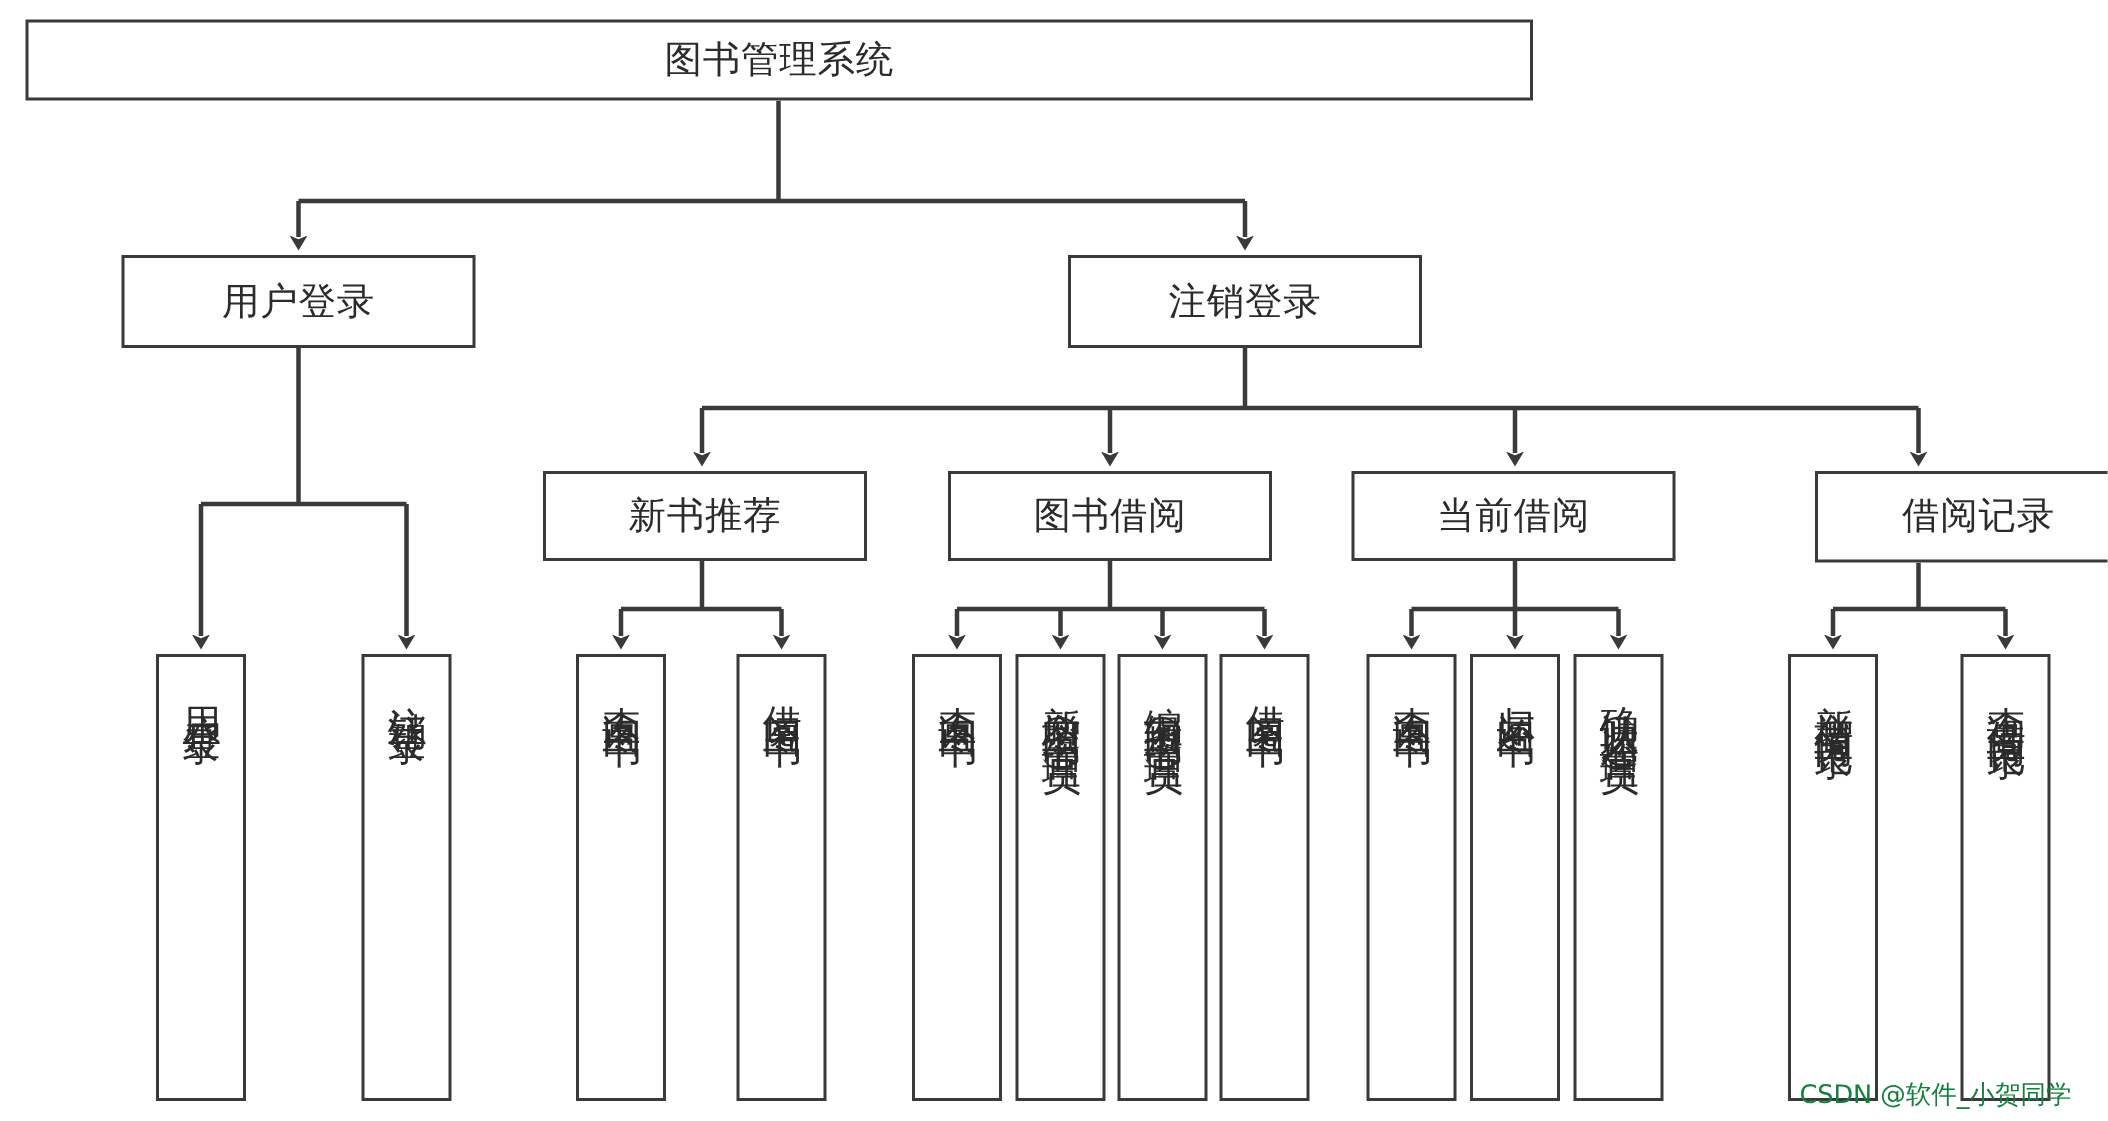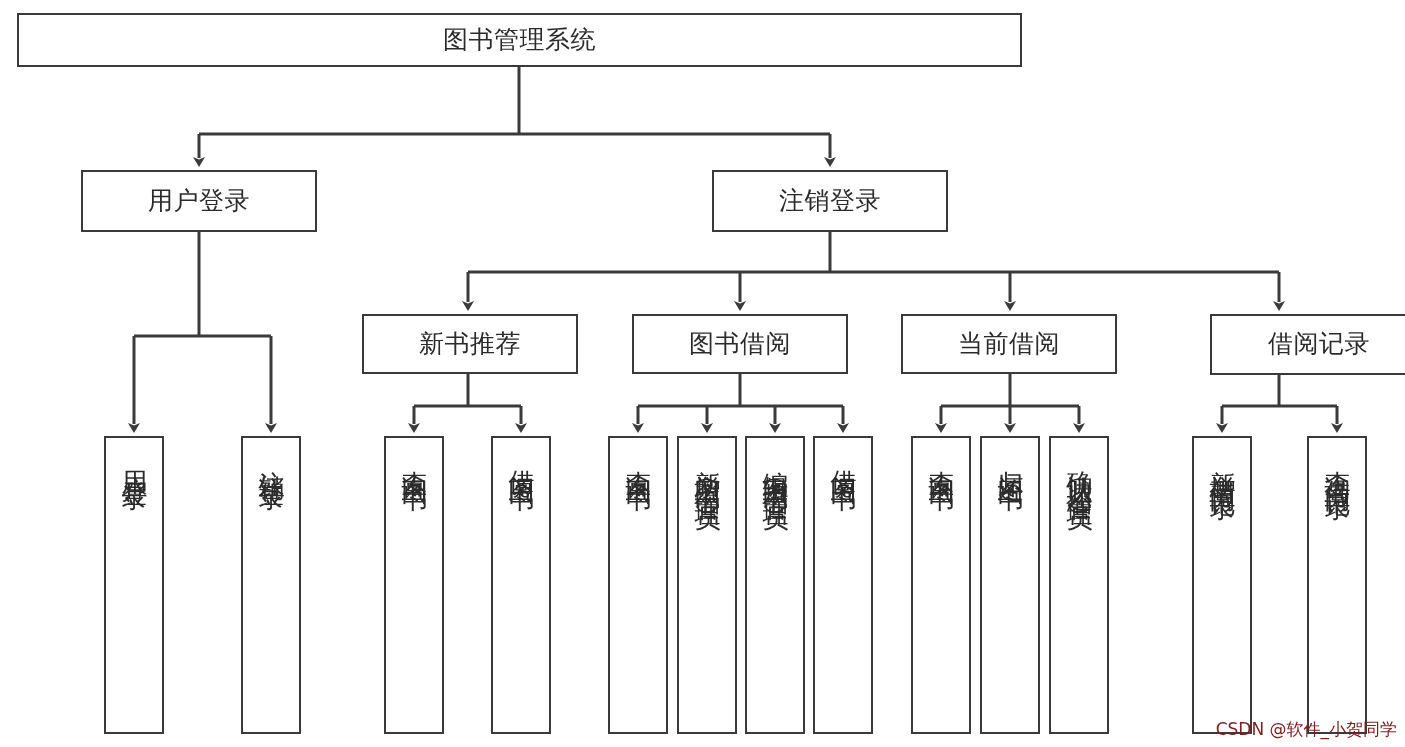--- a/index.html
+++ b/index.html
@@ -34,21 +34,20 @@
     display: flex;
     align-items: center;
     justify-content: center;
     color: #2b2b2b;
   }
   .node .lbl {
     display: block;
     text-align: center;
     line-height: 1.06;
     letter-spacing: 0.5px;
-    font-family: Liberation Serif, serif;
   }
   
   .node.h .lbl {
     font-size: 25px;
     white-space: nowrap;
   }
   .node.root .lbl { font-size: 25px; }
   
   .node.v {
     align-items: flex-start;
@@ -59,24 +58,24 @@
     text-orientation: upright;
     font-size: 26px;
     line-height: 1.0;
     letter-spacing: 5px;
     white-space: pre-line;
     height: auto;
     max-height: 280px;
   }
   .watermark {
     position: absolute;
-    right: 8px;
+    right: 24px;
     bottom: 6px;
     font-size: 17px;
-    color: #7f1d1d;
+    color: #15803d;
     white-space: nowrap;
     user-select: none;
   }
 </style>
 </head>
 <body>
 
 <div id="diagram-root">
 
   <svg class="edges" viewBox="0 0 1405 747" xmlns="http://www.w3.org/2000/svg">

